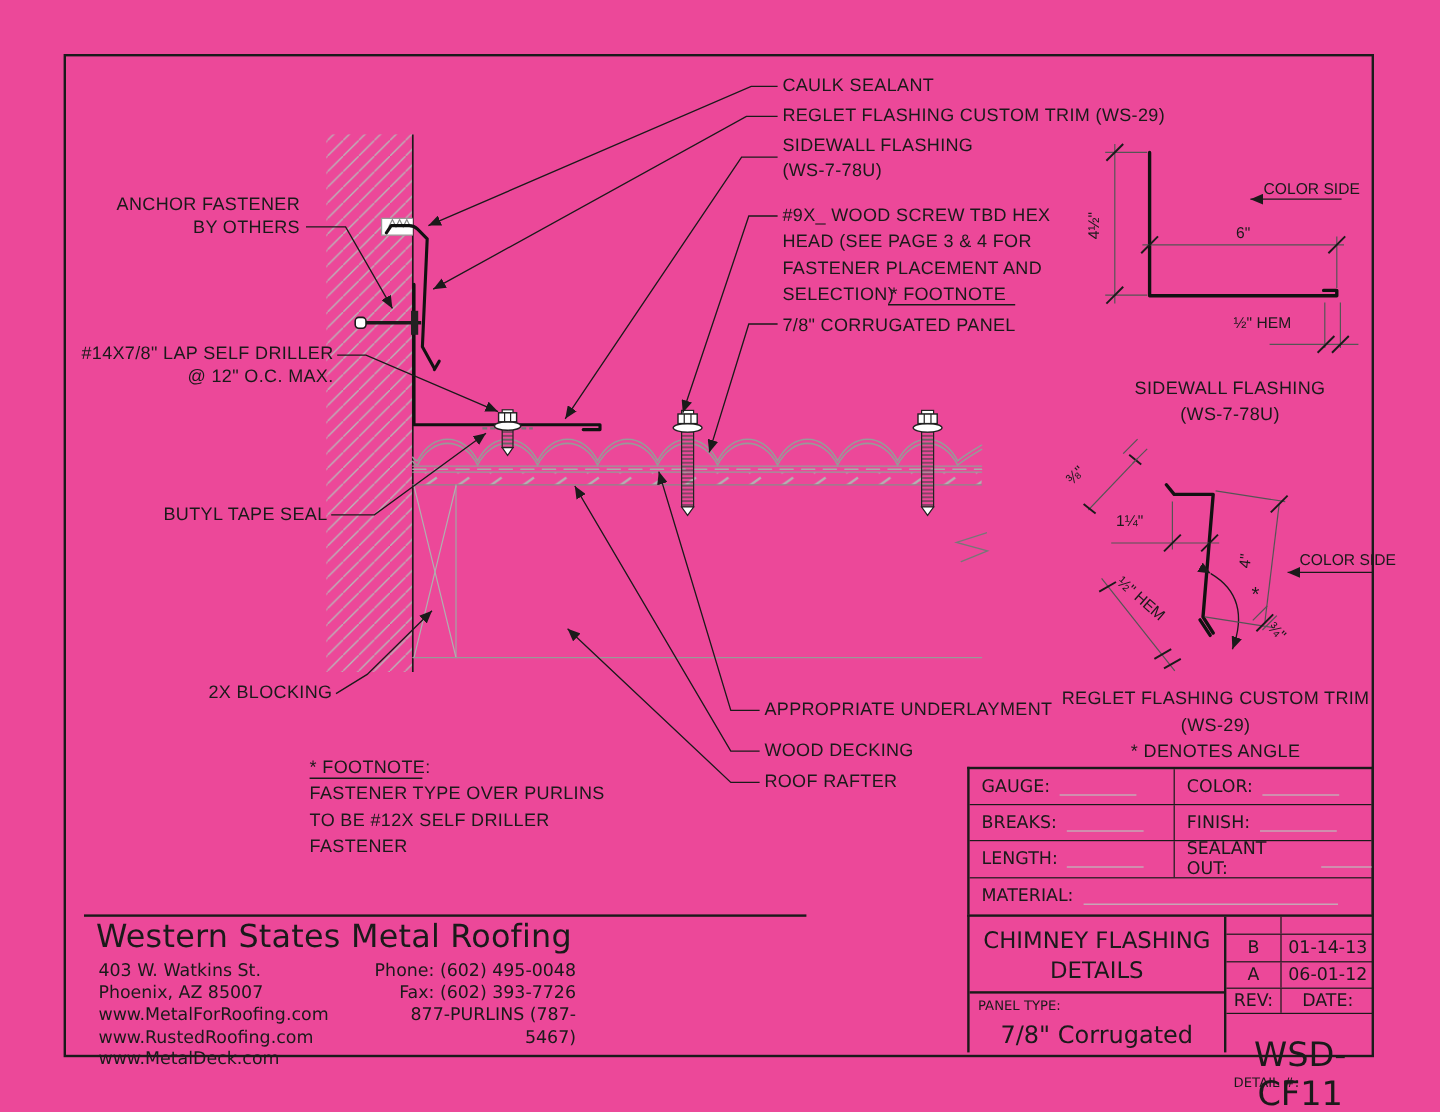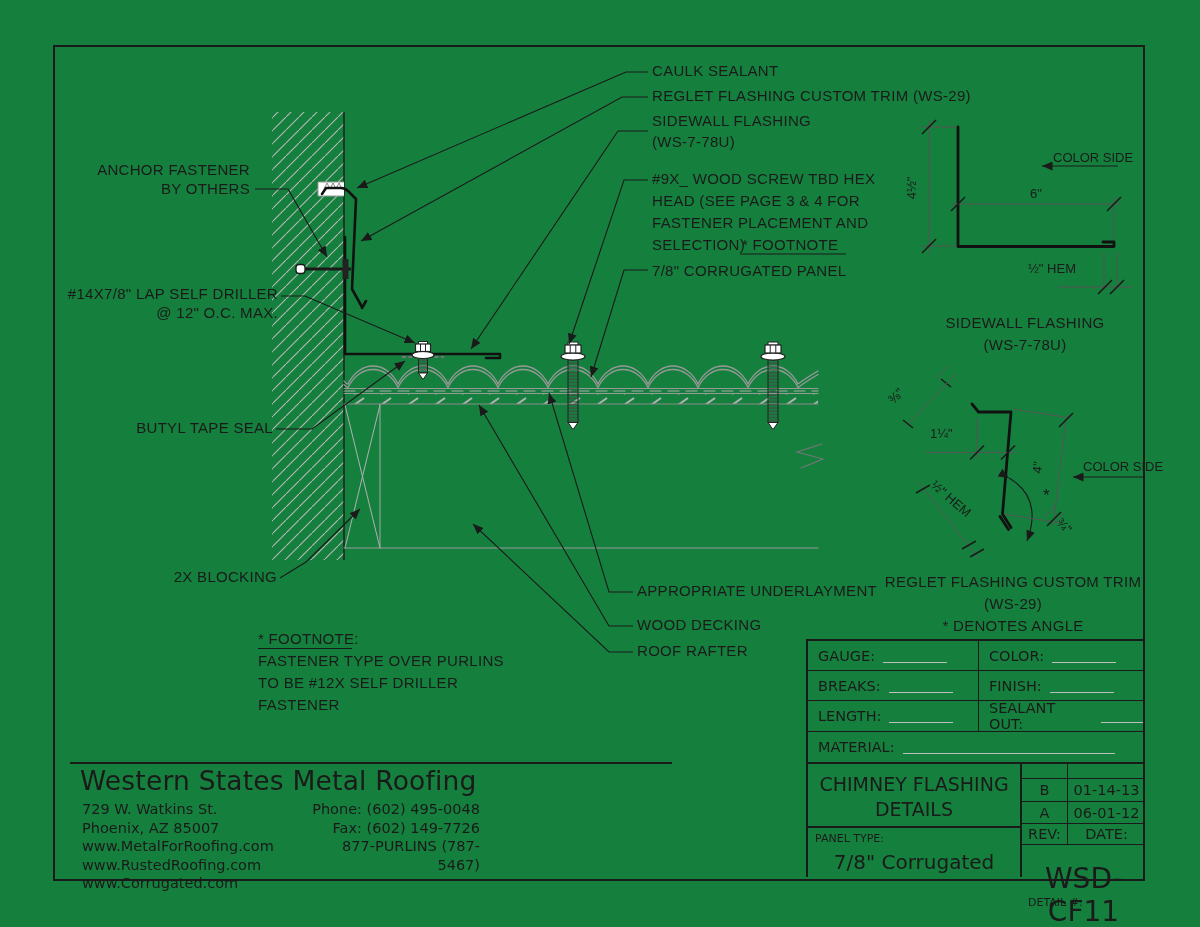--- a/index.html
+++ b/index.html
@@ -1,16 +1,16 @@
 <!DOCTYPE html>
 <html><head>
 <meta charset="utf-8">
 <style>
   html,body{margin:0;padding:0;background:#e8e8e8;}
-  #app{position:relative;width:1200px;height:927px;background:#15803d;overflow:hidden;
+  #app{position:relative;width:1200px;height:927px;background:#ec4899;overflow:hidden;
        font-family:"DejaVu Sans","Liberation Sans",sans-serif;color:#1a1a1a;}
   .abs{position:absolute;}
   
   #sheet-border{left:53px;top:45px;width:1088px;height:832px;border:2px solid #1a1a1a;}
   
   #draw{left:0;top:0;width:1200px;height:927px;}
   svg text{font-family:"Liberation Sans",sans-serif;fill:#1a1a1a;letter-spacing:.3px;}
   .cad{font-size:15px;}
   .dim{font-size:13px;letter-spacing:0;}
   
@@ -314,26 +314,26 @@
       <div id="detail-cell">
         <span class="small-label">DETAIL #:</span>
         <div class="value">WSD-CF11</div>
       </div>
     </div>
   </div>
 
   <div id="company" class="abs">
     <div id="co-name">Western States Metal Roofing</div>
     <div id="co-left">
-      <div>729 W. Watkins St.</div>
+      <div>403 W. Watkins St.</div>
       <div>Phoenix, AZ 85007</div>
       <div>www.MetalForRoofing.com</div>
       <div>www.RustedRoofing.com</div>
-      <div>www.Corrugated.com</div>
+      <div>www.MetalDeck.com</div>
     </div>
     <div id="co-right">
       <div>Phone: (602) 495-0048</div>
-      <div>Fax: (602) 149-7726</div>
+      <div>Fax: (602) 393-7726</div>
       <div>877-PURLINS (787-5467)</div>
     </div>
   </div>
 
 </div>
 
 </body></html>

